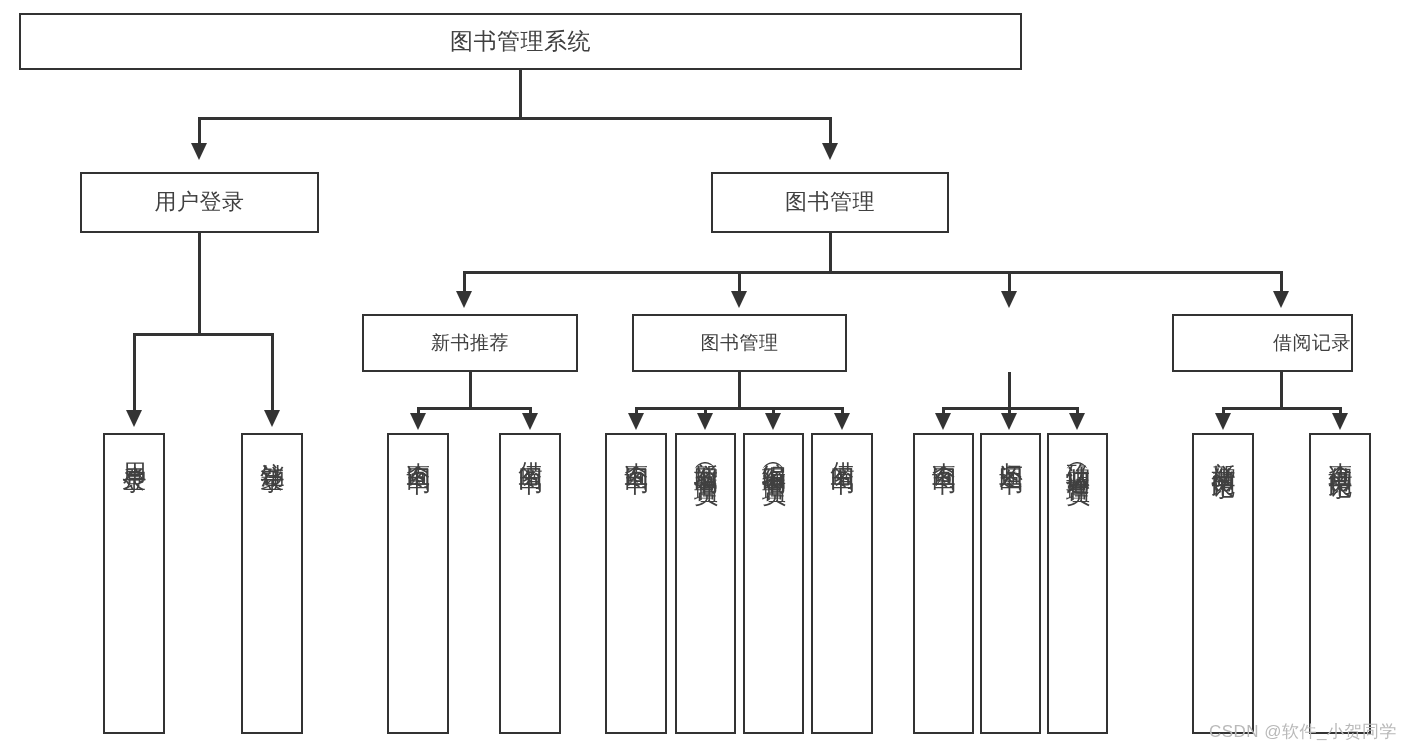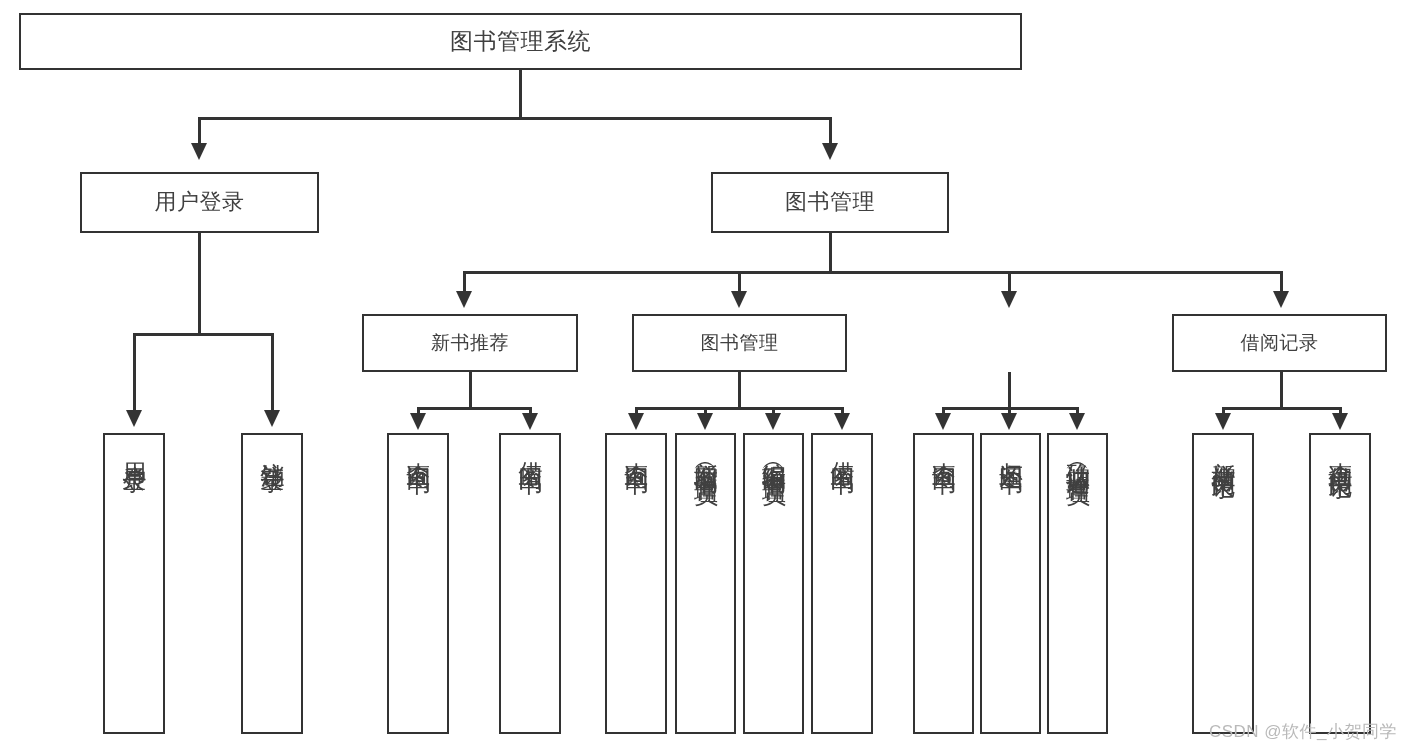--- a/index.html
+++ b/index.html
@@ -113,21 +113,21 @@
   <div class="arrow" style="left:1001px; top:291px;"></div>
   <div class="edge v" style="left:1280px; top:271px; width:2.5px; height:24px;"></div>
   <div class="arrow" style="left:1273px; top:291px;"></div>
 
   <div class="node tier2" style="left:362px; top:314px; width:216px; height:58px;">
     <span class="label">新书推荐</span>
   </div>
   <div class="node tier2" style="left:632px; top:314px; width:215px; height:58px;">
     <span class="label">图书管理</span>
   </div>
-  <div class="node tier2" style="left:1172px; top:314px; width:215px; height:58px;">
+  <div class="node tier2" style="left:1172px; top:314px; width:181px; height:58px;justify-content:flex-end;">
     <span class="label">借阅记录</span>
   </div>
 
   <div class="edge v" style="left:469px; top:372px; width:2.5px; height:38px;"></div>
   <div class="edge h" style="left:417px; top:407px; width:114px; height:2.5px;"></div>
   <div class="edge v" style="left:417px; top:407px; width:2.5px; height:10px;"></div>
   <div class="arrow" style="left:410px; top:413px;"></div>
   <div class="edge v" style="left:529px; top:407px; width:2.5px; height:10px;"></div>
   <div class="arrow" style="left:522px; top:413px;"></div>
 

